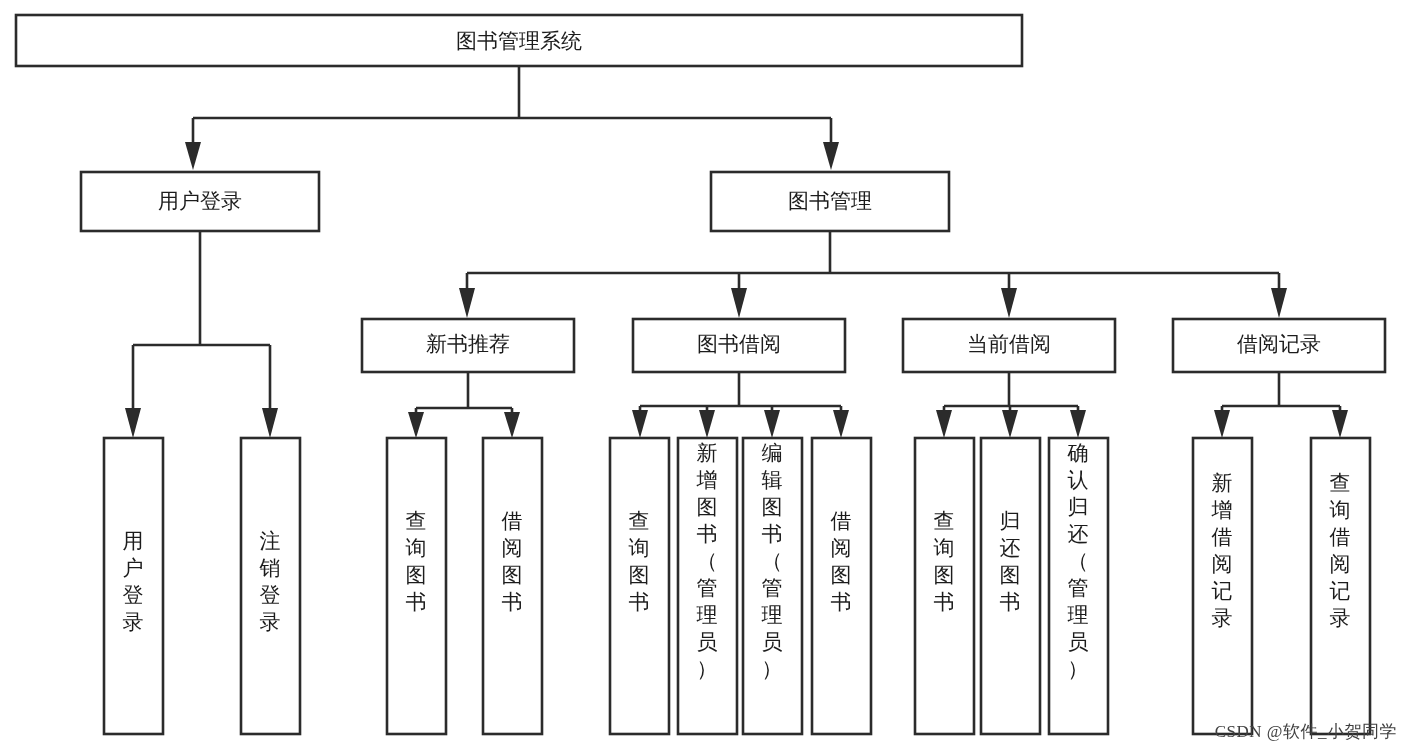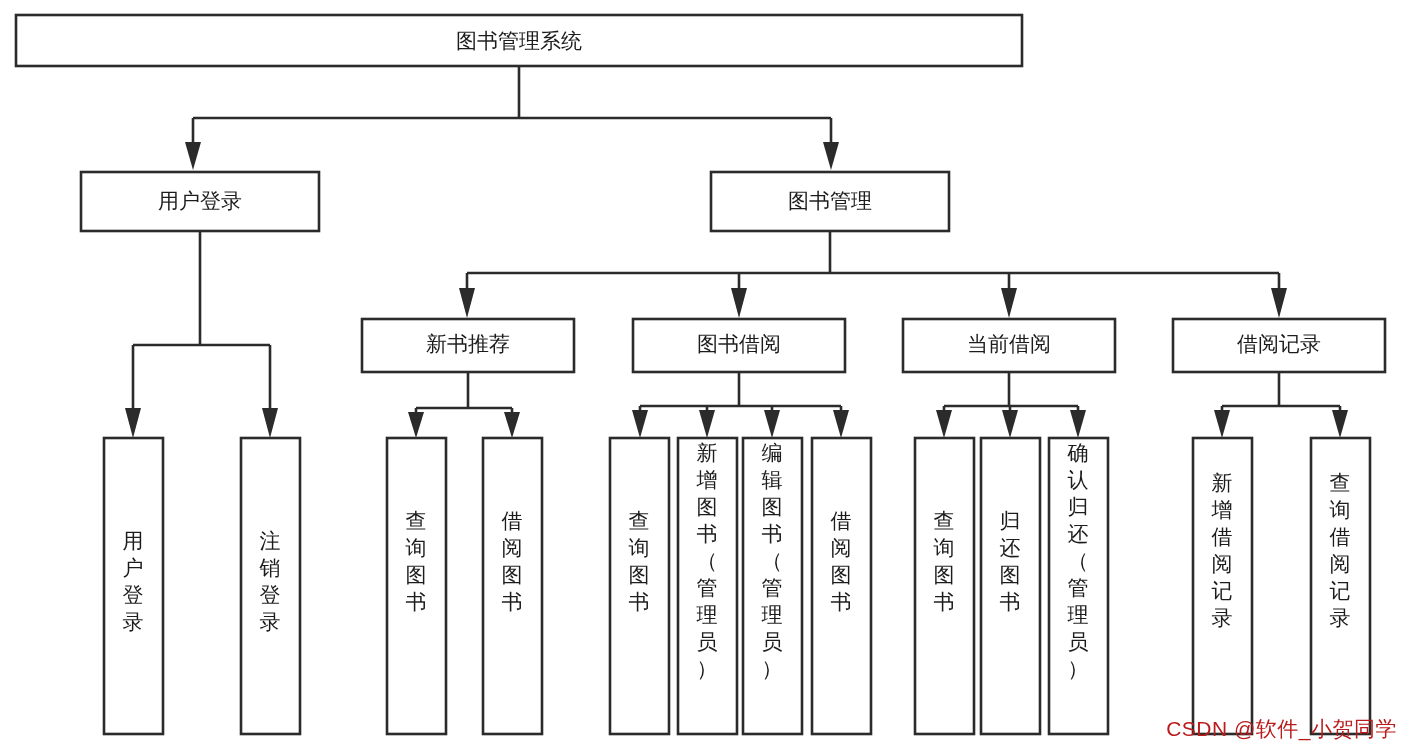--- a/index.html
+++ b/index.html
@@ -51,23 +51,23 @@
   .node-label-v {
     font-family: "DejaVu Sans", "Liberation Sans", sans-serif;
     font-size: 21px;
     fill: #1c1c1c;
     text-anchor: middle;
   }
   .watermark {
     position: absolute;
     right: 8px;
     bottom: 4px;
-    font-family: Liberation Sans, sans-serif;
-    font-size: 21px;
-    color: #b91c1c;
+    font-family: Liberation Serif, serif;
+    font-size: 17px;
+    color: #404040;
     letter-spacing: 0.5px;
     white-space: nowrap;
     pointer-events: none;
   }
 </style>
 </head>
 <body>
 
 <div id="diagram-root">
   <svg class="diagram" viewBox="0 0 1405 747" xmlns="http://www.w3.org/2000/svg">

